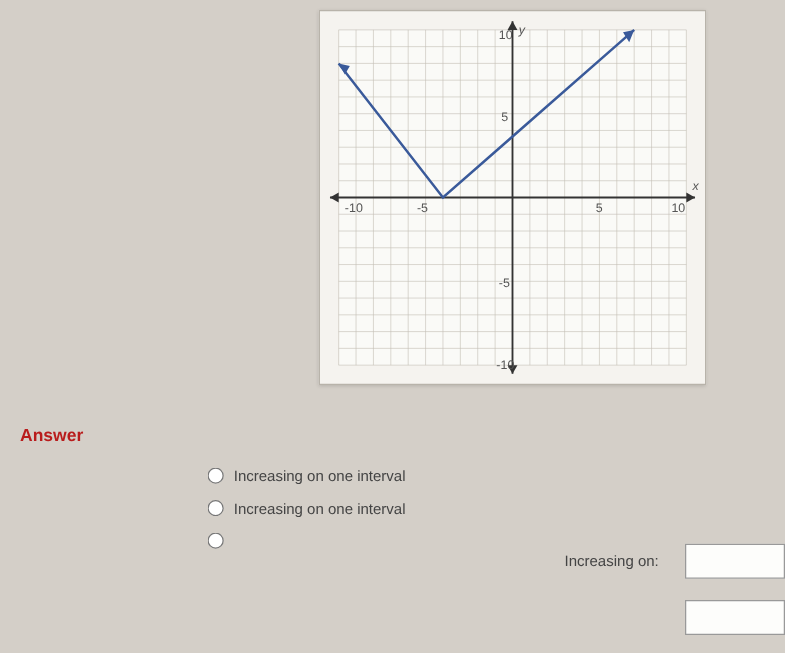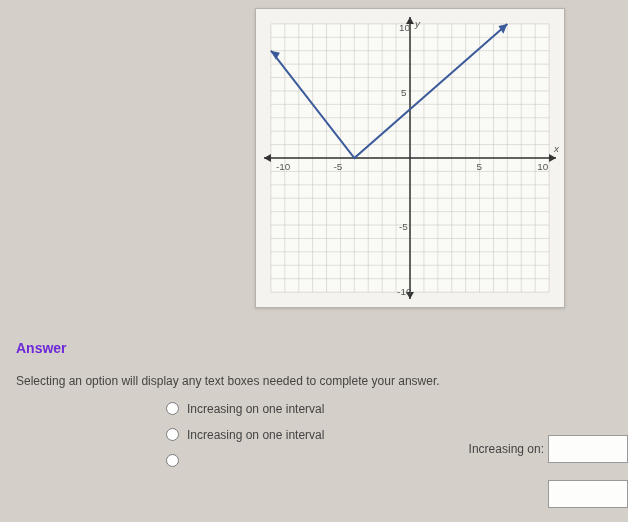--- a/index.html
+++ b/index.html
@@ -29,21 +29,21 @@
     }
     .answer-section {
       position: absolute;
       left: 16px;
       top: 340px;
       width: 600px;
     }
     .answer-heading {
       font-weight: bold;
       font-size: 14px;
-      color: #6d28d9;
+      color: #b91c1c;
       margin-bottom: 18px;
     }
     .instruction {
       font-size: 12px;
       color: #444;
       margin-bottom: 14px;
     }
     .options {
       margin-left: 150px;
     }
@@ -56,21 +56,21 @@
     }
     .option-row input[type="radio"] {
       margin-right: 8px;
     }
     .increasing-box {
       position: absolute;
       right: 0px;
       top: 435px;
       display: flex;
       align-items: center;
-      gap: 4px;
+      gap: 21px;
     }
     .increasing-label {
       font-size: 12px;
       color: #444;
     }
     .text-input {
       width: 80px;
       height: 28px;
       border: 1px solid #999;
       background: #fdfdfb;
@@ -171,21 +171,20 @@
 
     <g fill="#3a5a9a">
       <polygon points="15,42 24,44 20,51"></polygon>
       <polygon points="253,15 244,17 249,25"></polygon>
     </g>
   </svg>
 </div>
 
 <div class="answer-section">
   <div class="answer-heading">Answer</div>
-  <div class="instruction">Selecting an option will display any text boxes needed to complete your answer.</div>
   <div class="options">
     <label class="option-row">
       <input type="radio" name="behavior" style="">
       <span>Increasing on one interval</span>
     </label>
     <label class="option-row">
       <input type="radio" name="behavior" style="">
       <span>Increasing on one interval</span>
     </label>
     <label class="option-row">

